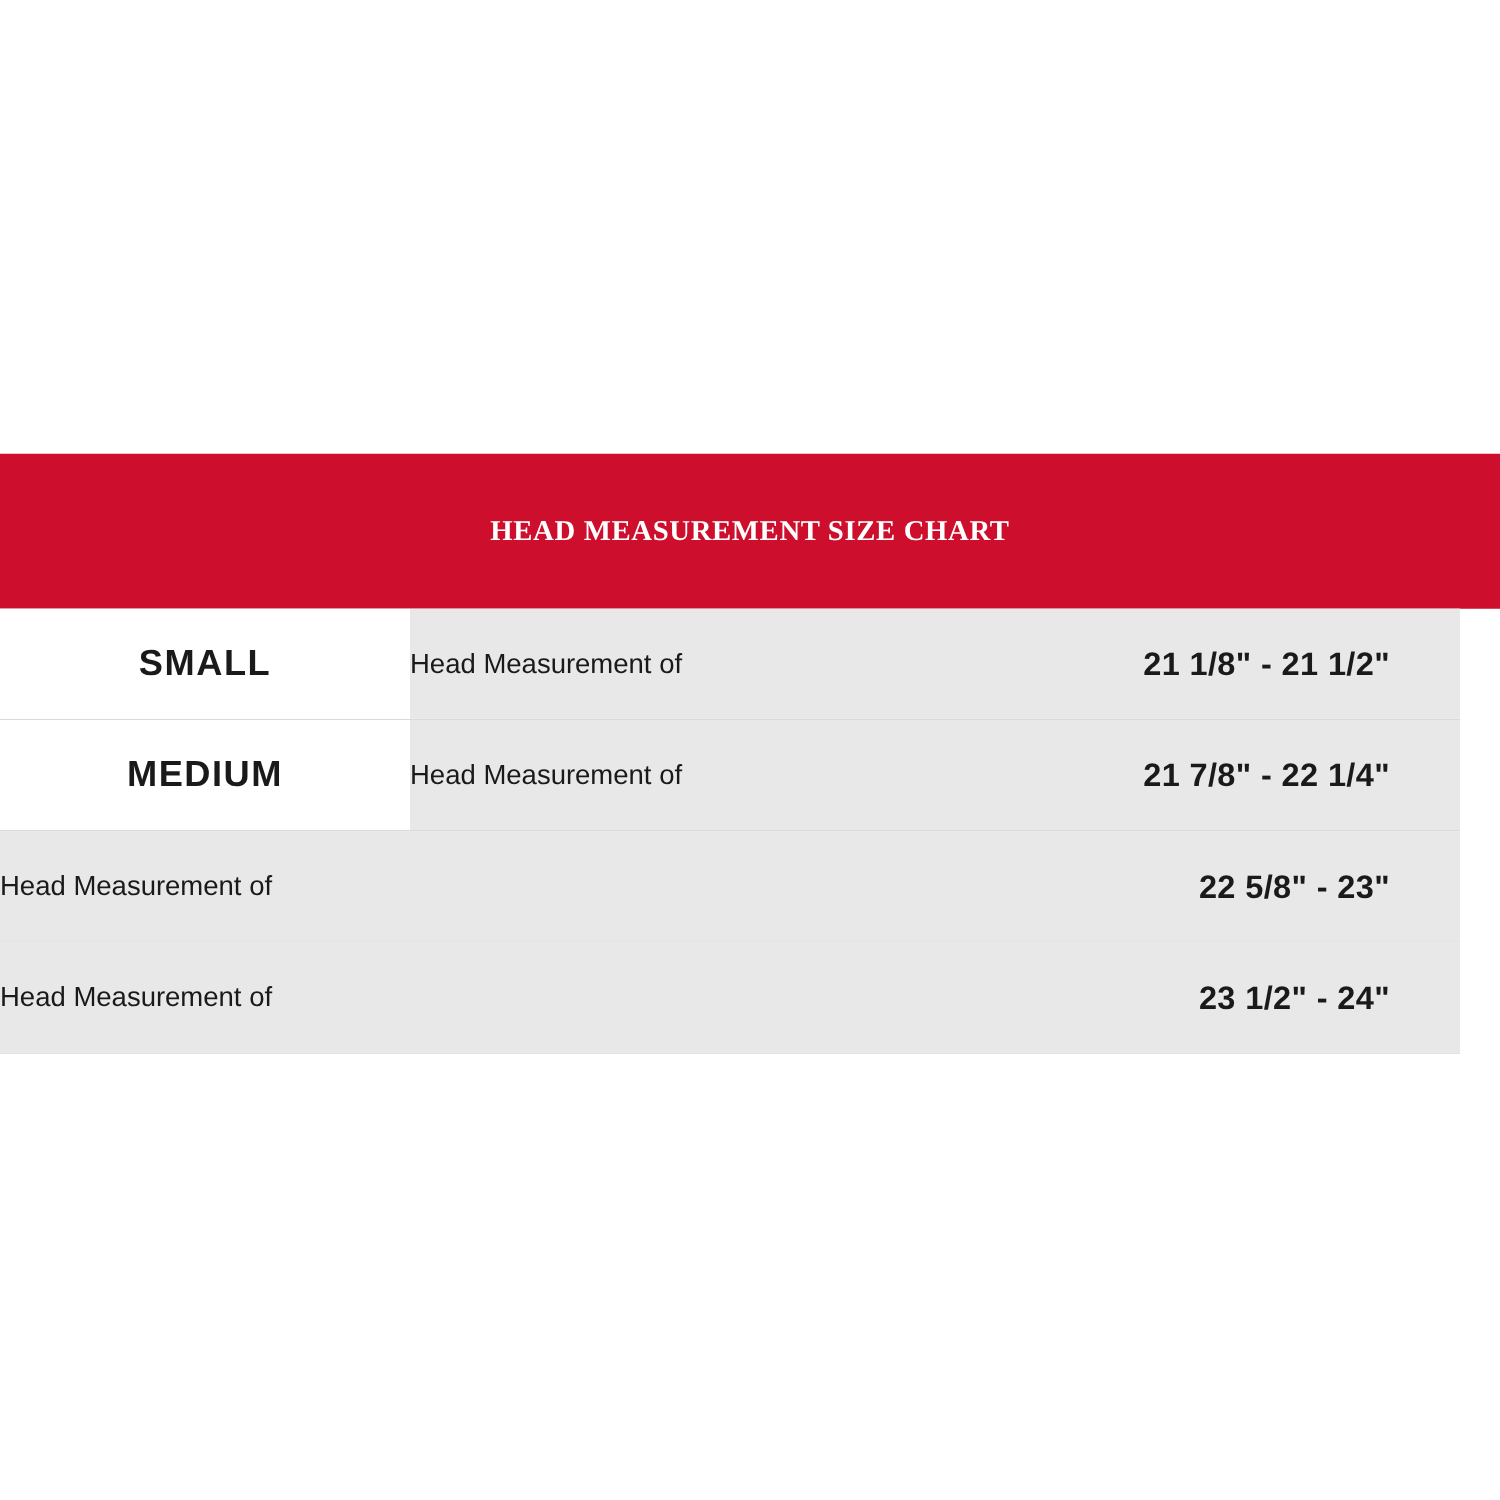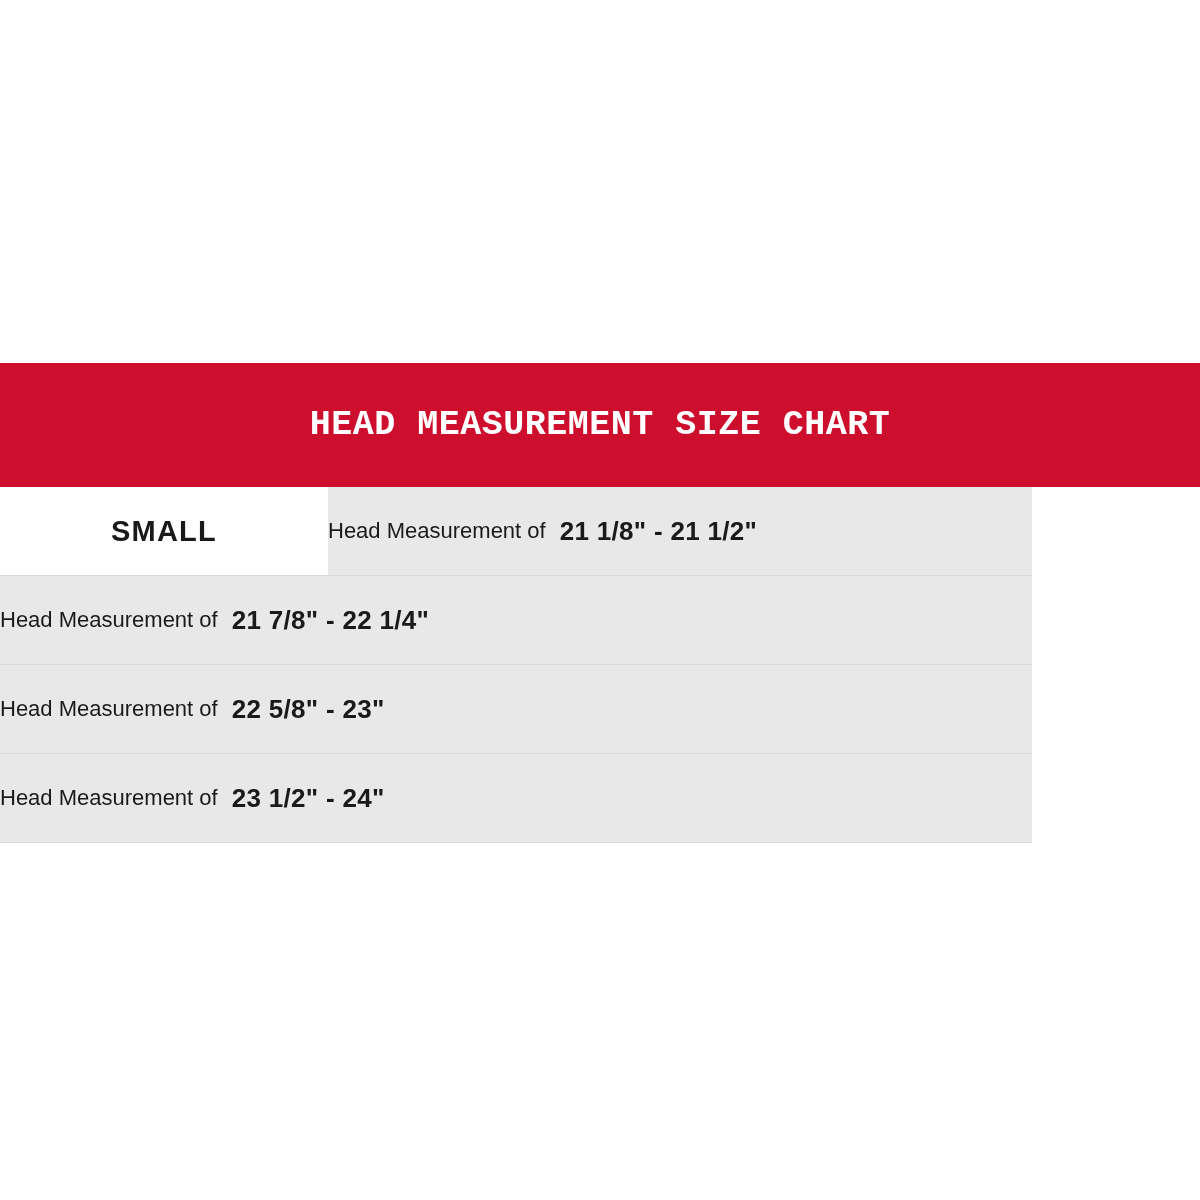--- a/index.html
+++ b/index.html
@@ -31,29 +31,29 @@
   .chart-header {
     background: #CE0E2D;
     height: 124px;
     display: flex;
     align-items: center;
     justify-content: center;
   }
 
   .chart-title {
     color: #ffffff;
-    font-size: 35px;
+    font-size: 23px;
     font-weight: bold;
     letter-spacing: 0.5px;
     text-transform: uppercase;
-    font-family: Liberation Mono, monospace;
+    font-family: Liberation Serif, serif;
   }
 
   .rows {
-    width: 1032px;
+    width: 1168px;
   }
 
   .row {
     display: flex;
     height: 88px;
     border-bottom: 1.5px solid #d9d9d9;
     background: #ffffff;
   }
 
   .row:last-child {
@@ -75,23 +75,23 @@
     color: #1a1a1a;
     letter-spacing: 1.2px;
     text-transform: uppercase;
   }
 
   .cell-measure {
     flex: 1;
     background: #e8e8e8;
     display: flex;
     align-items: center;
-    justify-content: flex-start;
+    justify-content: space-between;
     box-sizing: border-box;
-    padding-right: 77px;
+    padding-right: 56px;
   }
 
   .measure-prefix {
     font-size: 22px;
     color: #1a1a1a;
     font-weight: normal;
     margin-right: 14px;
   }
 
   .measure-value {
@@ -118,20 +118,23 @@
         <div class="cell-size">
           <span class="size-label">SMALL</span>
         </div>
         <div class="cell-measure">
           <span class="measure-prefix">Head Measurement of</span>
           <span class="measure-value">21 1/8" - 21 1/2"</span>
         </div>
       </div>
 
       <div class="row">
+        <div class="cell-size">
+          <span class="size-label">MEDIUM</span>
+        </div>
         <div class="cell-measure">
           <span class="measure-prefix">Head Measurement of</span>
           <span class="measure-value">21 7/8" - 22 1/4"</span>
         </div>
       </div>
 
       <div class="row">
         <div class="cell-measure">
           <span class="measure-prefix">Head Measurement of</span>
           <span class="measure-value">22 5/8" - 23"</span>

